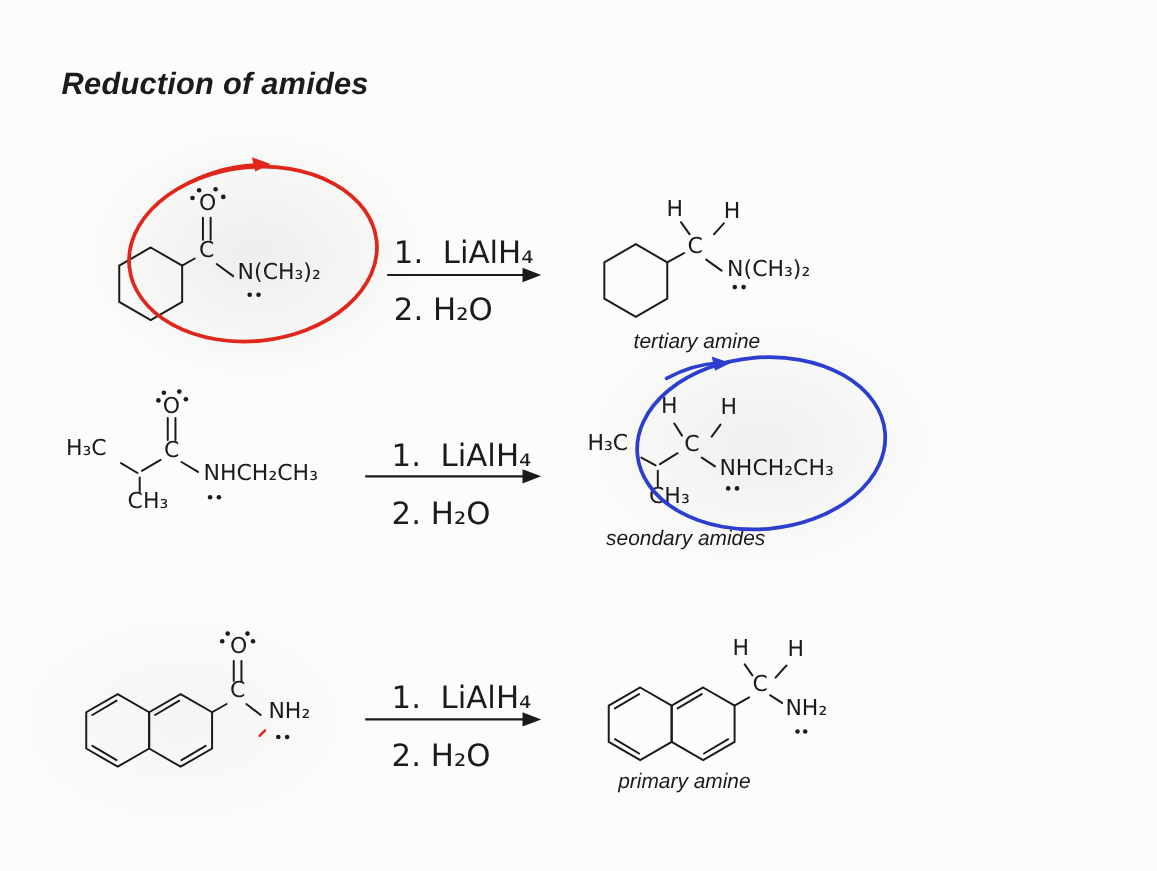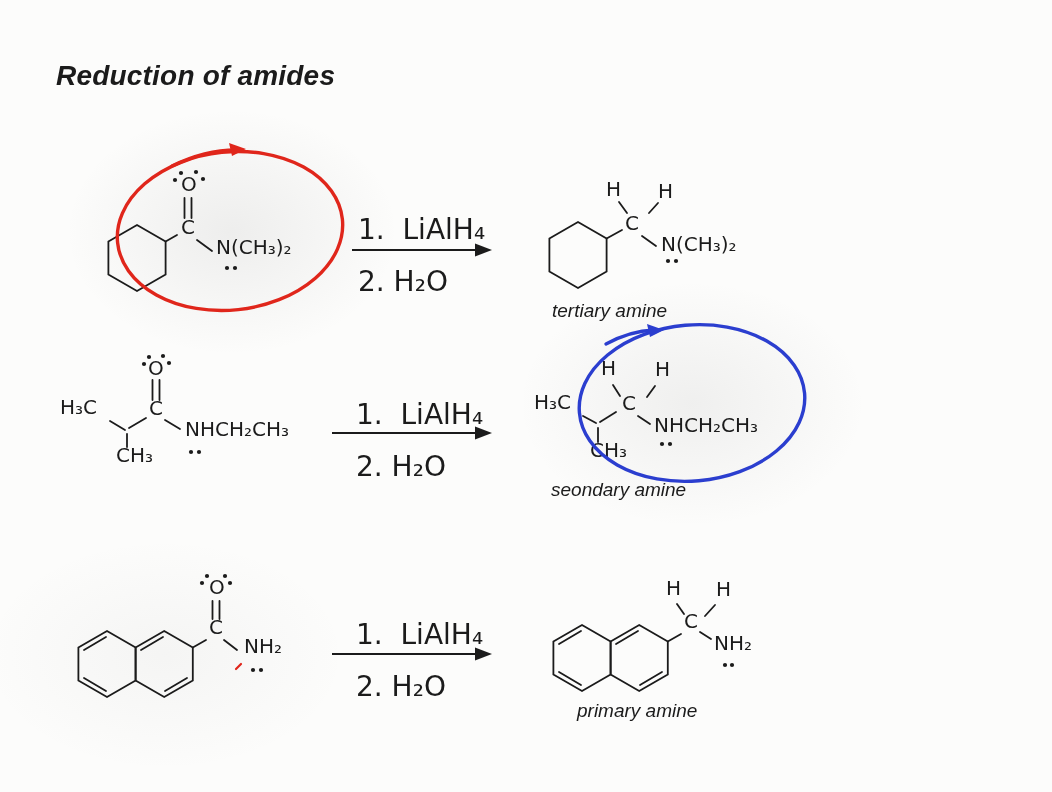--- a/index.html
+++ b/index.html
@@ -40,51 +40,51 @@
   <span class="atom" style="left:181px;top:217px">C</span>
   <span class="atom" style="left:216px;top:237px">N(CH₃)₂</span>
 
   <span class="cond" style="left:358px;top:216px">1.  LiAlH₄</span>
   <span class="cond" style="left:358px;top:268px">2. H₂O</span>
 
   <span class="atom" style="left:606px;top:179px">H</span>
   <span class="atom" style="left:658px;top:181px">H</span>
   <span class="atom" style="left:625px;top:213px">C</span>
   <span class="atom" style="left:661px;top:234px">N(CH₃)₂</span>
-  <span class="amine" style="left:552px;top:301px">tertiary amine</span>
+  <span class="amine" style="left:576px;top:301px">tertiary amine</span>
 
   <span class="atom" style="left:60px;top:397px">H₃C</span>
   <span class="atom" style="left:148px;top:358px">O</span>
   <span class="atom" style="left:149px;top:398px">C</span>
   <span class="atom" style="left:185px;top:419px">NHCH₂CH₃</span>
   <span class="atom" style="left:116px;top:445px">CH₃</span>
 
   <span class="cond" style="left:356px;top:401px">1.  LiAlH₄</span>
   <span class="cond" style="left:356px;top:453px">2. H₂O</span>
 
   <span class="atom" style="left:534px;top:392px">H₃C</span>
   <span class="atom" style="left:601px;top:358px">H</span>
   <span class="atom" style="left:655px;top:359px">H</span>
   <span class="atom" style="left:622px;top:393px">C</span>
   <span class="atom" style="left:654px;top:415px">NHCH₂CH₃</span>
   <span class="atom" style="left:590px;top:440px">CH₃</span>
-  <span class="amine" style="left:551px;top:480px">seondary amine</span>
+  <span class="amine" style="left:551px;top:480px">seondary amides</span>
 
   <span class="atom" style="left:209px;top:577px">O</span>
   <span class="atom" style="left:209px;top:617px">C</span>
   <span class="atom" style="left:244px;top:636px">NH₂</span>
 
   <span class="cond" style="left:356px;top:621px">1.  LiAlH₄</span>
   <span class="cond" style="left:356px;top:673px">2. H₂O</span>
 
   <span class="atom" style="left:666px;top:578px">H</span>
   <span class="atom" style="left:716px;top:579px">H</span>
   <span class="atom" style="left:684px;top:611px">C</span>
   <span class="atom" style="left:714px;top:633px">NH₂</span>
-  <span class="amine" style="left:577px;top:701px">primary amine</span>
+  <span class="amine" style="left:562px;top:701px">primary amine</span>
 
   <svg class="scheme" width="1052" height="792" viewBox="0 0 1052 792">
 
     <g stroke="#1b1b1b" stroke-width="1.8" fill="none" stroke-linecap="round">
       <polygon points="137,225 165.6,241.5 165.6,274.5 137,291 108.4,274.5 108.4,241.5"></polygon>
       <line x1="165.6" y1="241.5" x2="177" y2="235"></line>
       <line x1="184.5" y1="198" x2="184.5" y2="218"></line>
       <line x1="191.5" y1="198" x2="191.5" y2="218"></line>
       <line x1="197" y1="240" x2="212" y2="251"></line>
     </g>

